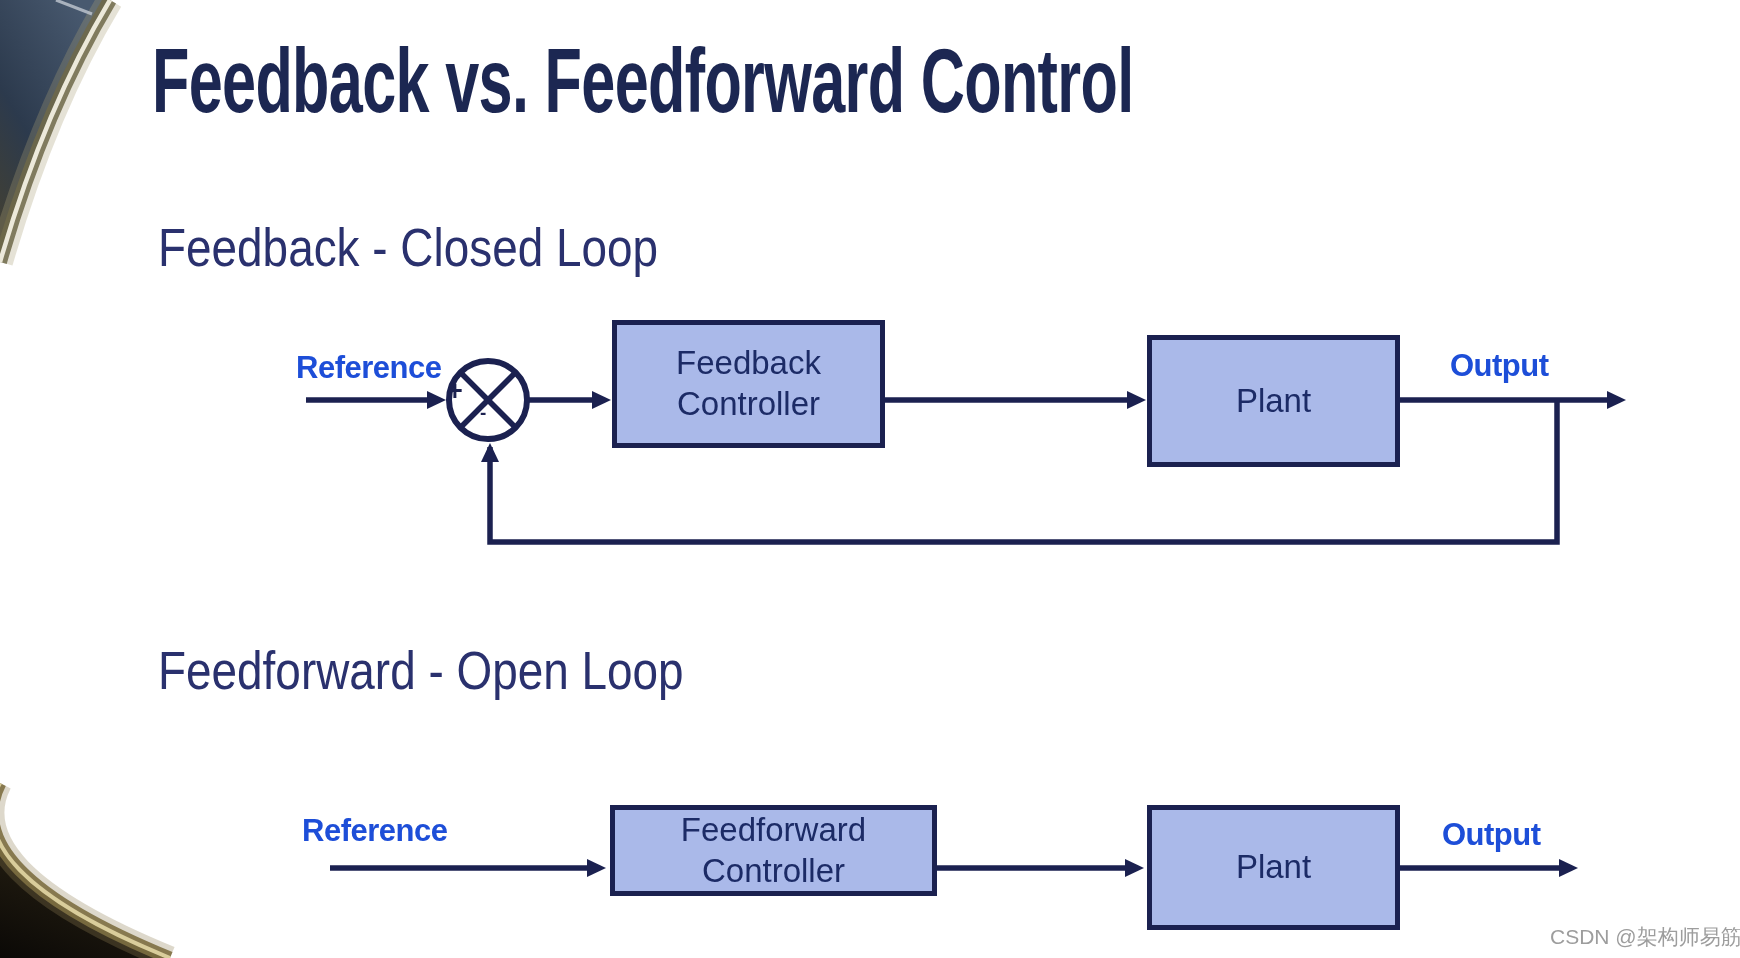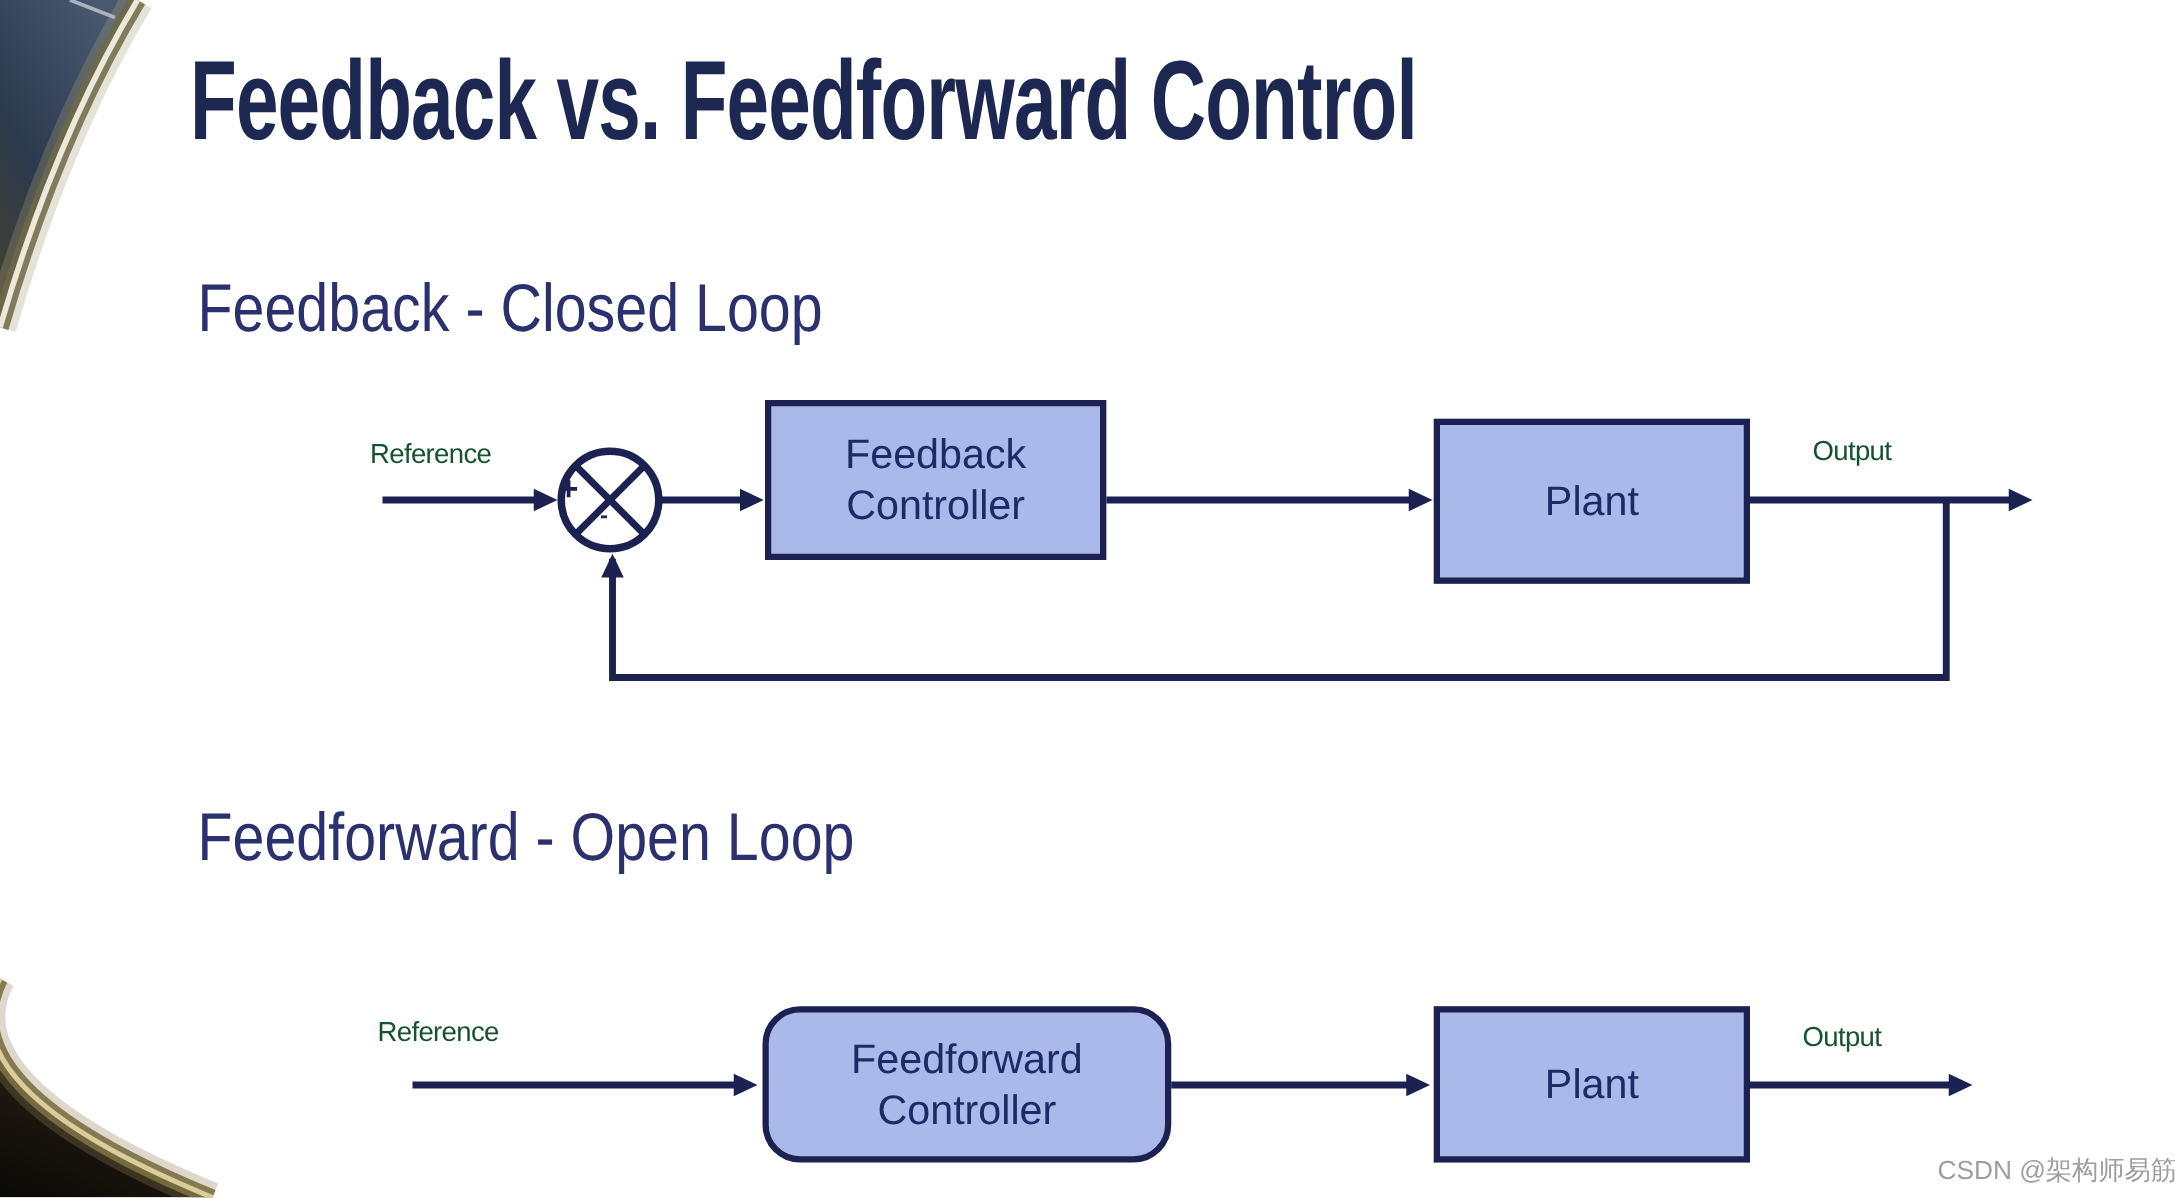--- a/index.html
+++ b/index.html
@@ -12,34 +12,34 @@
   .title{
     left:152px;top:36px;font-size:90px;font-weight:700;color:#1c2752;
     transform:scaleX(0.68);transform-origin:0 0;letter-spacing:-1px;
   }
   .heading{
     font-size:54px;font-weight:400;color:#2a316e;
     transform:scaleX(0.85);transform-origin:0 0;
   }
   .h1{left:158px;top:220px;}
   .h2{left:158px;top:643px;}
-  .lbl{font-size:22px;font-weight:400;color:#14532d;letter-spacing:-0.5px;}
+  .lbl{font-size:31px;font-weight:700;color:#1d4ed8;letter-spacing:-0.5px;}
   .ref1{left:296px;top:352px;}
   .out1{left:1450px;top:350px;}
   .ref2{left:302px;top:815px;}
   .out2{left:1442px;top:819px;}
   .box{
     position:absolute;box-sizing:border-box;background:#aab9e9;
     border:5px solid #1b2150;display:flex;flex-direction:column;
     align-items:center;justify-content:center;text-align:center;
     color:#1c2b66;font-size:33px;line-height:1.24;
   }
   .fbc{left:612px;top:320px;width:273px;height:128px;}
   .plant1{left:1147px;top:335px;width:253px;height:132px;}
-  .ffc{left:610px;top:805px;width:327px;height:125px;border-radius:30px;}
+  .ffc{left:610px;top:805px;width:327px;height:91px;}
   .plant2{left:1147px;top:805px;width:253px;height:125px;}
   .sum-plus{left:447px;top:378px;font-size:27px;font-weight:700;color:#1b2150;}
   .sum-minus{left:480px;top:403px;font-size:19px;font-weight:700;color:#1b2150;}
   .wm{left:1550px;top:926px;font-size:21px;color:#9d9d9d;font-weight:400;}
 </style>
 </head>
 <body>
 
 <div class="canvas">
 

